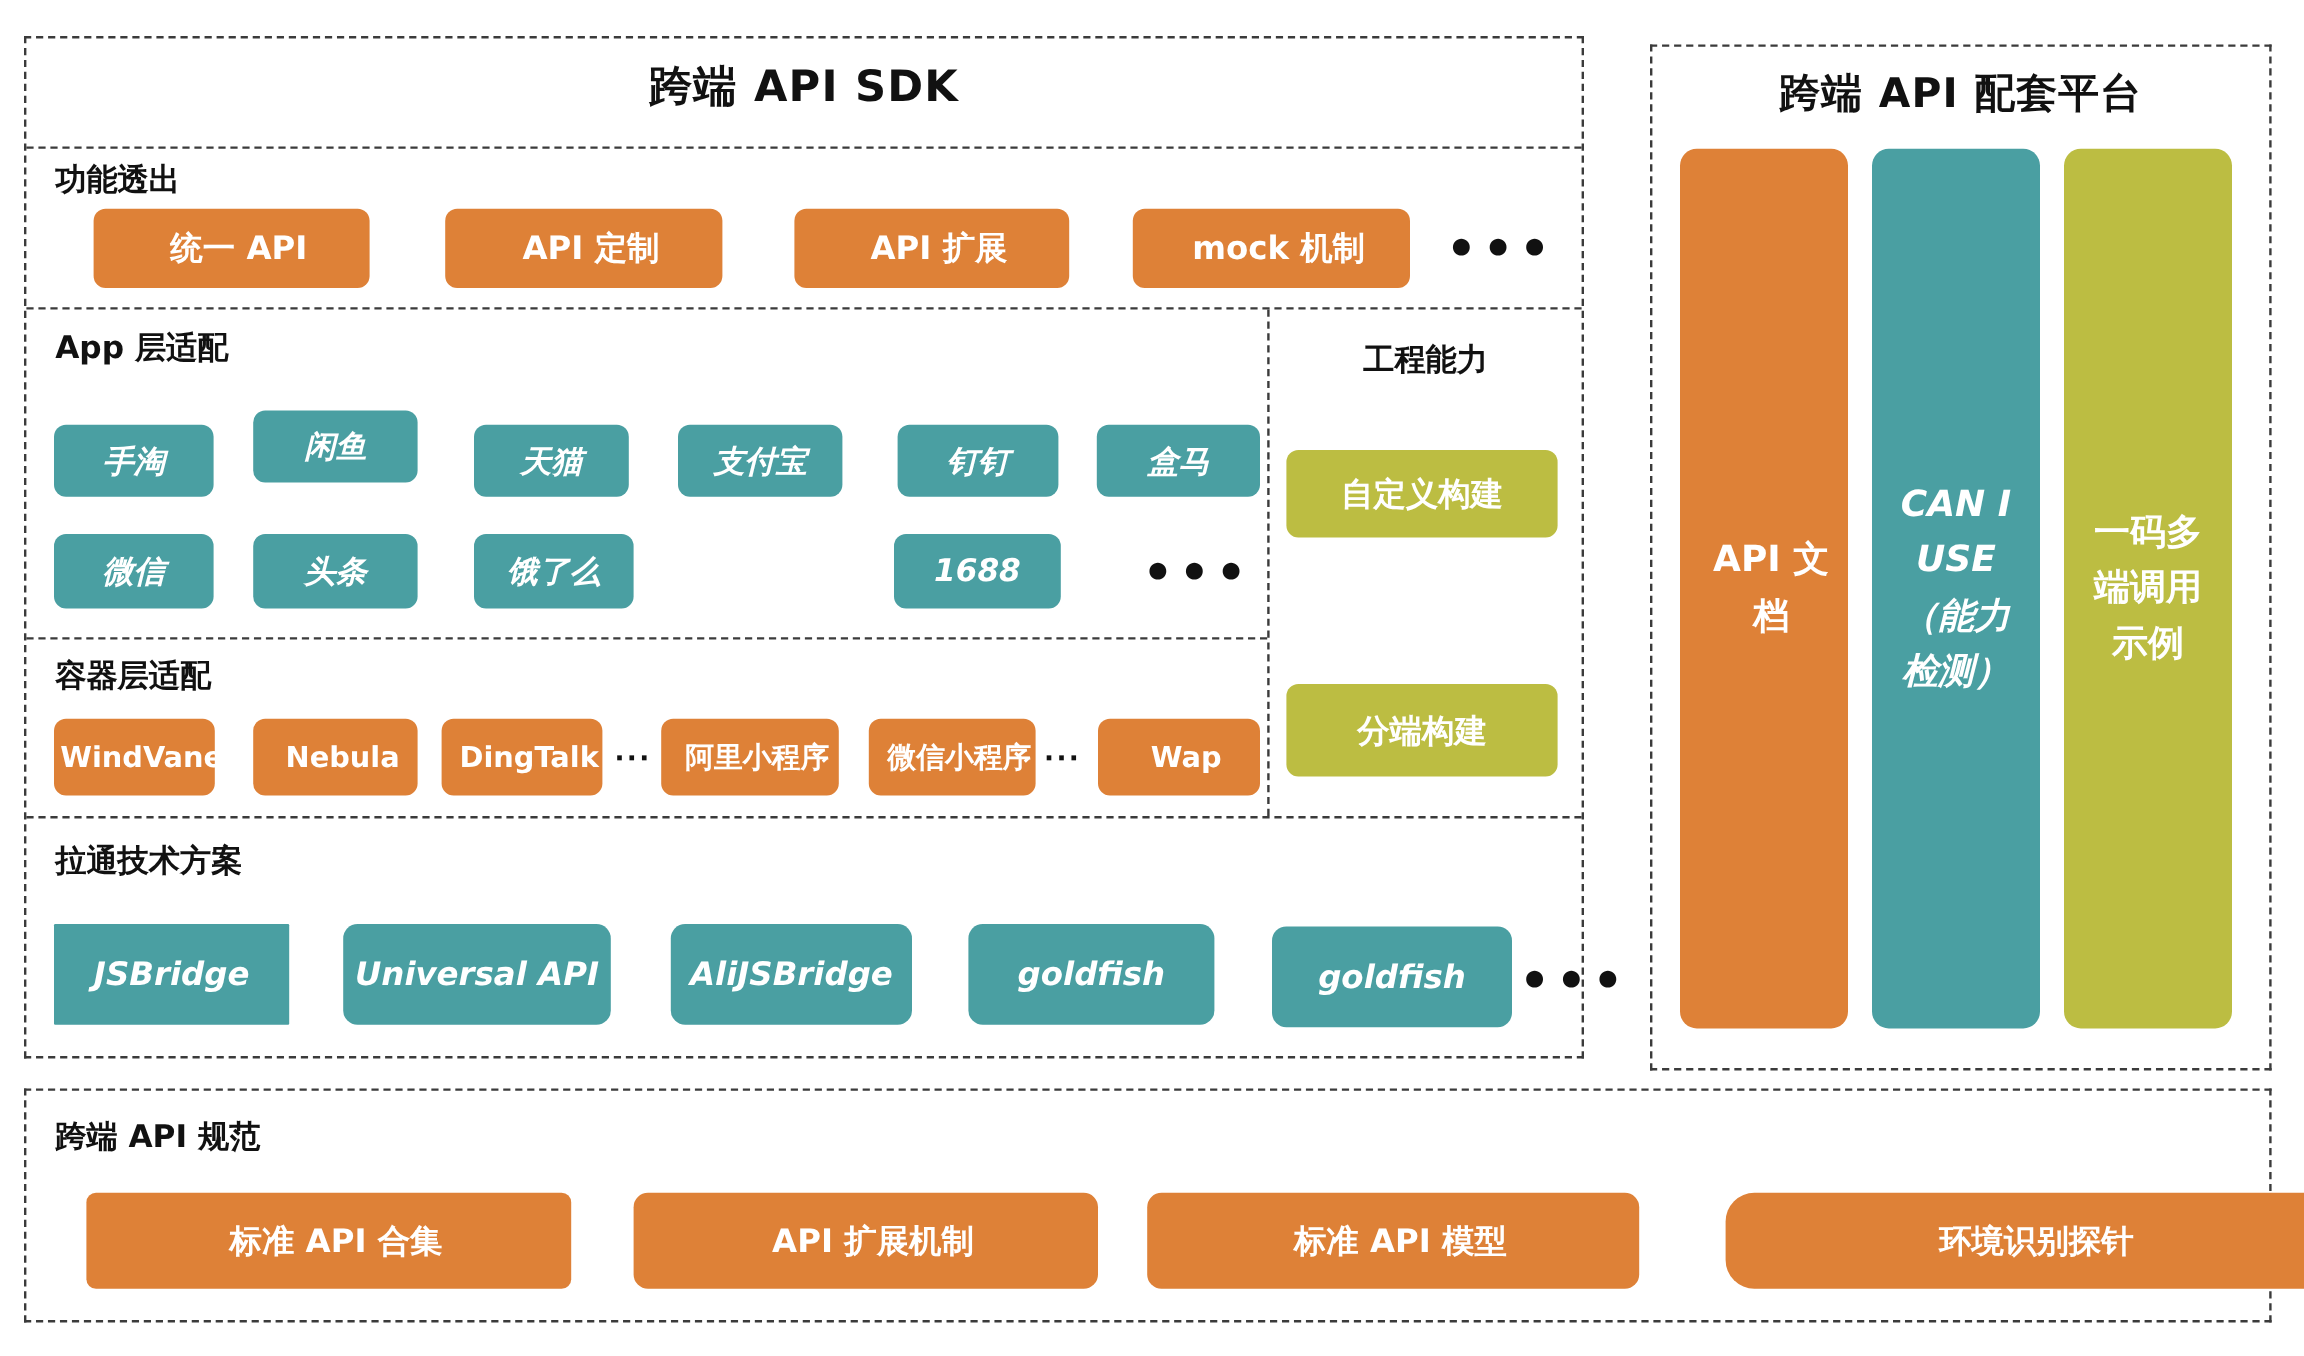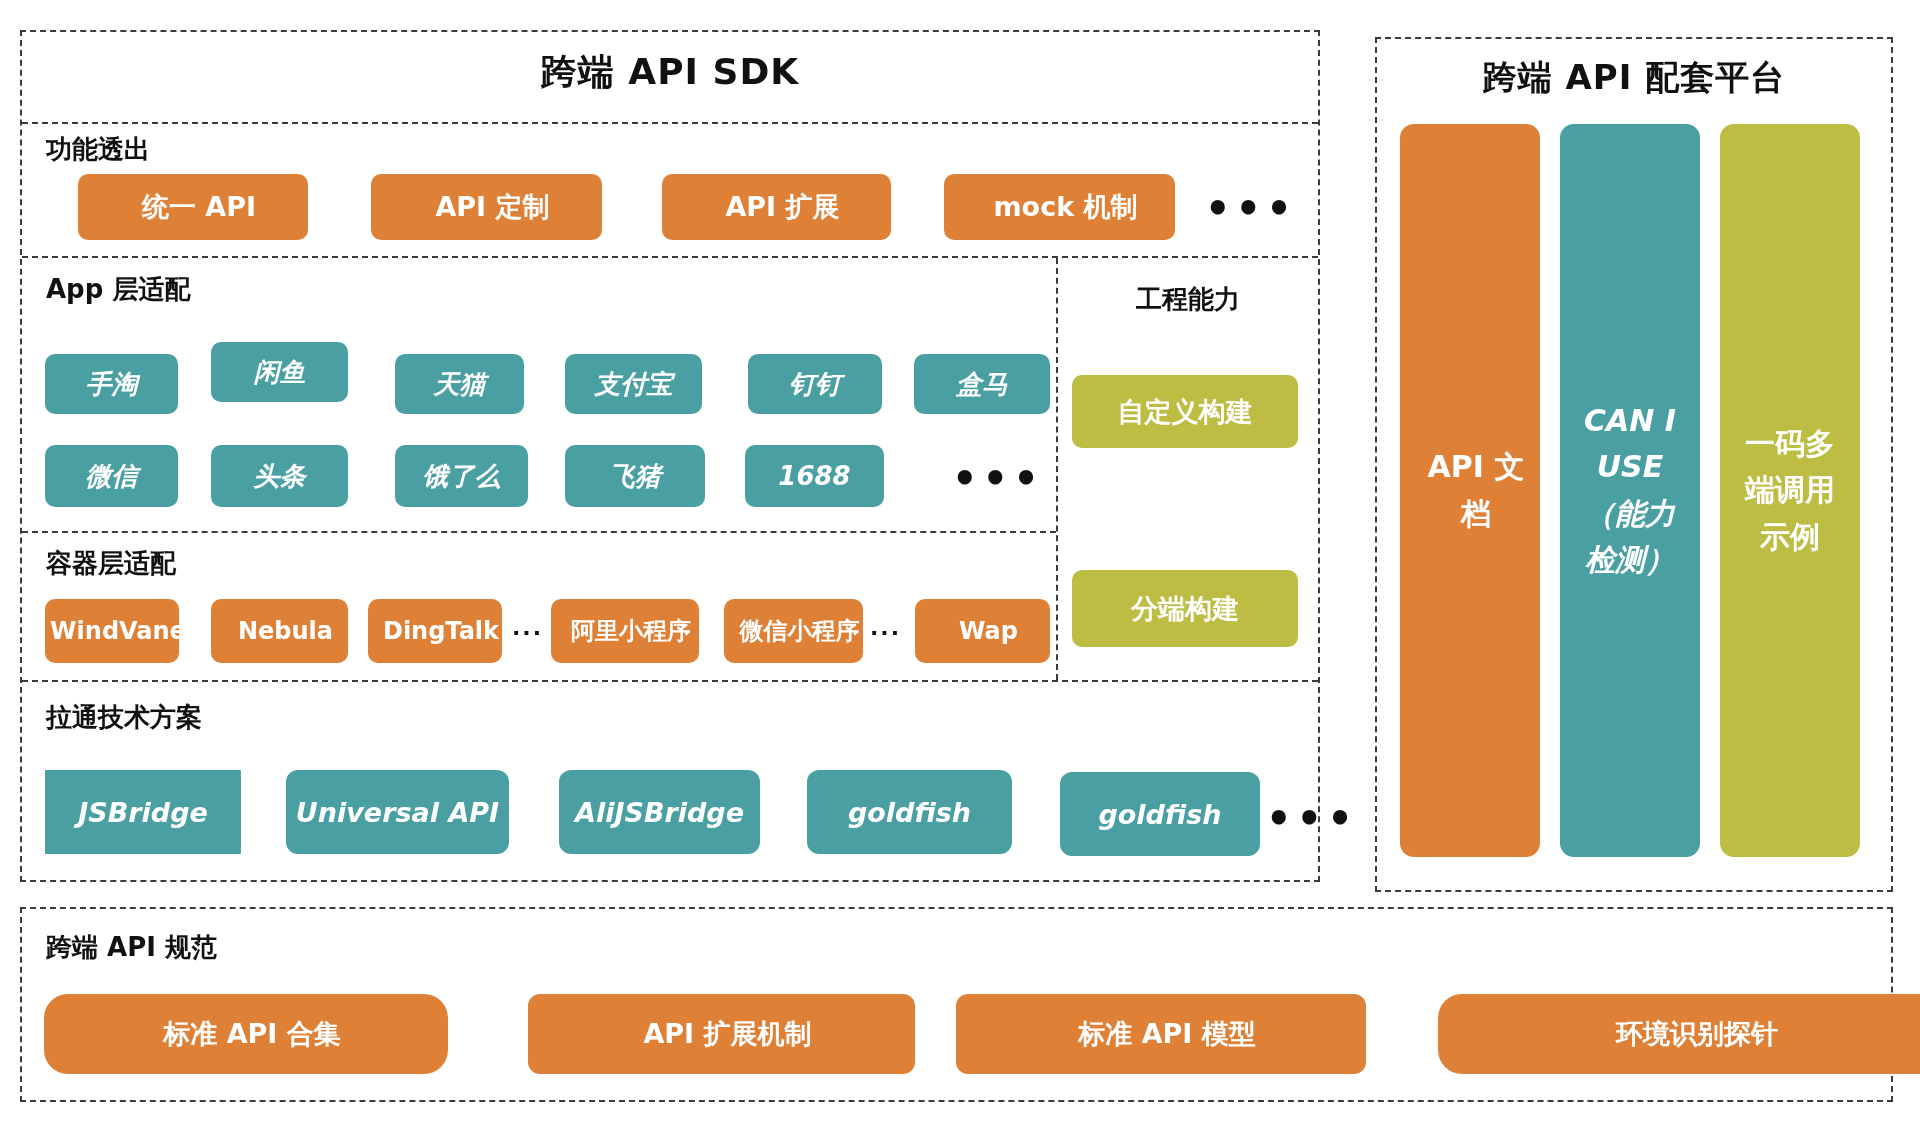--- a/index.html
+++ b/index.html
@@ -51,21 +51,20 @@
   <div class="abs section-label" style="left:46px;top:272px;">App 层适配</div>
   <div class="abs btn btn-teal f26" style="left:45px;top:354px;width:133px;height:60px;">手淘</div>
   <div class="abs btn btn-teal f26" style="left:211px;top:342px;width:137px;height:60px;">闲鱼</div>
   <div class="abs btn btn-teal f26" style="left:395px;top:354px;width:129px;height:60px;">天猫</div>
   <div class="abs btn btn-teal f26" style="left:565px;top:354px;width:137px;height:60px;">支付宝</div>
   <div class="abs btn btn-teal f26" style="left:748px;top:354px;width:134px;height:60px;">钉钉</div>
   <div class="abs btn btn-teal f26" style="left:914px;top:354px;width:136px;height:60px;">盒马</div>
   <div class="abs btn btn-teal f26" style="left:45px;top:445px;width:133px;height:62px;">微信</div>
   <div class="abs btn btn-teal f26" style="left:211px;top:445px;width:137px;height:62px;">头条</div>
   <div class="abs btn btn-teal f26" style="left:395px;top:445px;width:133px;height:62px;">饿了么</div>
-  <div class="abs btn btn-teal f26" style="left:565px;top:445px;width:140px;height:62px;">飞猪</div>
   <div class="abs btn btn-teal f26" style="left:745px;top:445px;width:139px;height:62px;">1688</div>
   <div class="abs dots" style="left:952px;top:458px;">•••</div>
 
   <div class="abs section-label" style="left:46px;top:546px;">容器层适配</div>
   <div class="abs btn btn-orange f24" style="left:45px;top:599px;width:134px;height:64px;">WindVane</div>
   <div class="abs btn btn-orange f24" style="left:211px;top:599px;width:137px;height:64px;">Nebula</div>
   <div class="abs btn btn-orange f24" style="left:368px;top:599px;width:134px;height:64px;">DingTalk</div>
   <div class="abs dots-sm" style="left:512px;top:622px;">···</div>
   <div class="abs btn btn-orange f24" style="left:551px;top:599px;width:148px;height:64px;">阿里小程序</div>
   <div class="abs btn btn-orange f24" style="left:724px;top:599px;width:139px;height:64px;">微信小程序</div>
@@ -91,18 +90,18 @@
   <div class="abs pillar btn-teal" style="left:1560px;top:124px;width:140px;height:733px;">CAN I
 USE
 （能力
 检测）</div>
   <div class="abs pillar btn-olive" style="left:1720px;top:124px;width:140px;height:733px;">一码多
 端调用
 示例</div>
 
   <div class="abs dashed-box" style="left:20px;top:907px;width:1873px;height:195px;"></div>
   <div class="abs section-label" style="left:46px;top:930px;">跨端 API 规范</div>
-  <div class="abs btn btn-orange f27" style="left:44px;top:994px;width:404px;height:80px;border-radius:24px;">标准 API 合集</div>
+  <div class="abs btn btn-orange f27" style="left:72px;top:994px;width:404px;height:80px;border-radius:8px;">标准 API 合集</div>
   <div class="abs btn btn-orange f27" style="left:528px;top:994px;width:387px;height:80px;border-radius:12px;">API 扩展机制</div>
   <div class="abs btn btn-orange f27" style="left:956px;top:994px;width:410px;height:80px;border-radius:12px;">标准 API 模型</div>
   <div class="abs btn btn-orange f27" style="left:1438px;top:994px;width:506px;height:80px;border-radius:24px;">环境识别探针</div>
 
 </div>
 
 </body></html>

